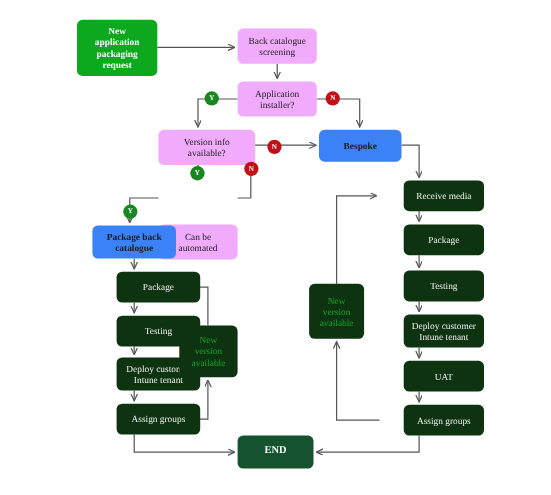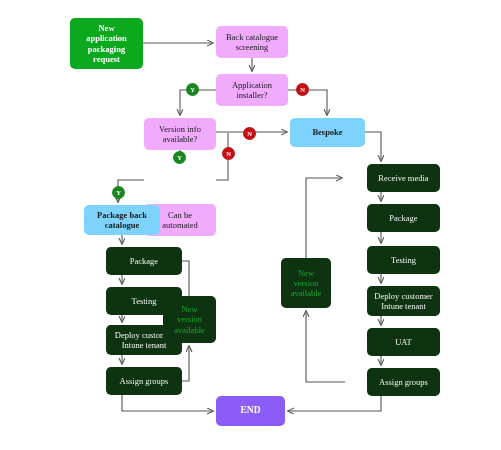--- a/index.html
+++ b/index.html
@@ -36,33 +36,33 @@
     padding: 2px 4px;
     white-space: pre-line;
   }
   .n-start {
     background: #0CA81E;
     color: #ffffff;
     font-weight: bold;
     font-size: 8.5px;
   }
   .n-end {
-    background: #8b5cf6;
+    background: #14532d;
     color: #ffffff;
     font-weight: bold;
     font-size: 9.5px;
   }
   .n-gray {
     background: #f0abfc;
     color: #1a1a1a;
     font-size: 8.5px;
     font-weight: normal;
   }
   .n-amber {
-    background: #7dd3fc;
+    background: #3b82f6;
     color: #1a1a1a;
     font-size: 8.5px;
     font-weight: bold;
   }
   .n-dark {
     background: #0D3310;
     color: #f2f2f2;
     font-size: 8.5px;
     font-weight: normal;
     margin-left: 22px;
@@ -150,21 +150,21 @@
 application
 packaging
 request</div>
 
   <div class="node n-gray" style="left:216px;top:26px;width:72px;height:32px;">Back catalogue
 screening</div>
 
   <div class="node n-gray" style="left:216px;top:74px;width:72px;height:32px;">Application
 installer?</div>
 
-  <div class="node n-gray" style="left:144px;top:118px;width:72px;height:32px;">Version info
+  <div class="node n-gray" style="left:144px;top:118px;width:88px;height:32px;">Version info
 available?</div>
 
   <div class="node n-gray" style="left:144px;top:164px;width:72px;height:32px;margin-top:40px;">Can be
 automated</div>
 
   <div class="node n-amber" style="left:290px;top:118px;width:75px;height:29px;">Bespoke</div>
 
   <div class="node n-amber" style="left:84px;top:205px;width:76px;height:30px;">Package back
 catalogue</div>
 

